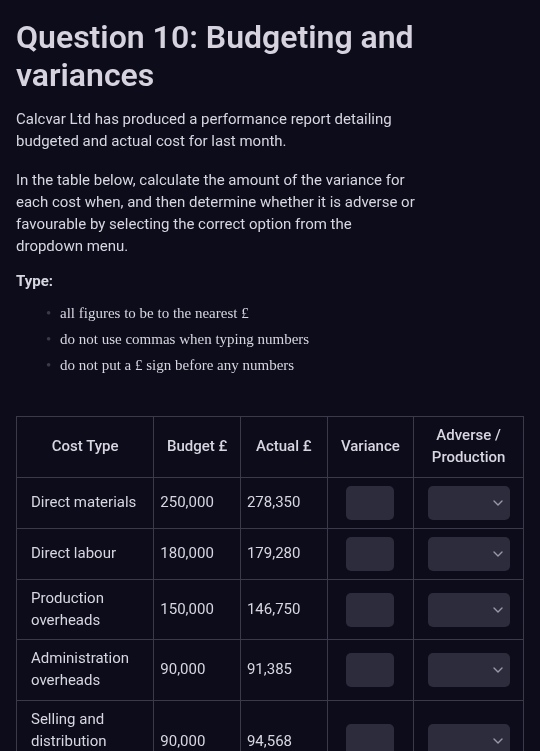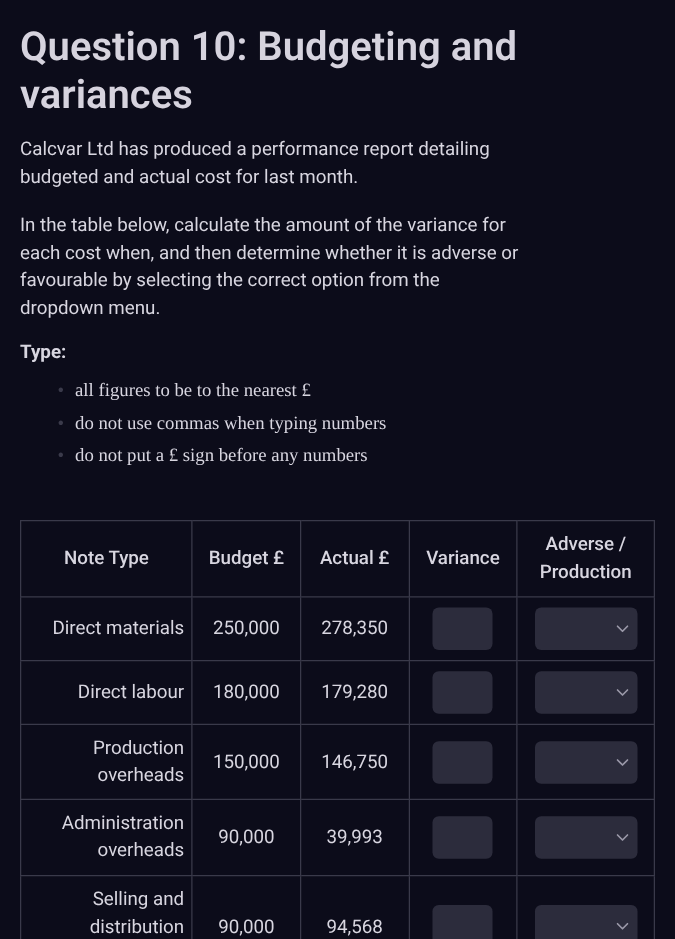--- a/index.html
+++ b/index.html
@@ -50,26 +50,25 @@
     padding: 8px 6px;
     vertical-align: middle;
   }
   table.cost-table th {
     text-align: center;
     font-weight: 500;
     color: #d8d6e0;
     font-size: 15px;
   }
   table.cost-table td.label-cell {
-    text-align: right;
+    text-align: left;
     padding-left: 14px;
     font-size: 15px;
   }
   table.cost-table td.num-cell {
-    text-align: center;
     font-size: 15px;
   }
   .col-type { width: 130px; }
   .col-budget { width: 82px; }
   .col-actual { width: 82px; }
   .col-variance { width: 82px; }
   .col-adv { width: 104px; }
 
   input.variance-input {
     width: 48px;
@@ -137,21 +136,21 @@
 <table class="cost-table">
   <colgroup>
     <col class="col-type">
       <col class="col-budget">
       <col class="col-actual">
       <col class="col-variance">
       <col class="col-adv">
   </colgroup>
   <thead>
     <tr>
-      <th>Note Type</th>
+      <th>Cost Type</th>
       <th>Budget £</th>
       <th>Actual £</th>
       <th>Variance</th>
       <th>Adverse / Production</th>
     </tr>
   </thead>
   <tbody>
     <tr>
       <td class="label-cell">Direct materials</td>
       <td class="num-cell">250,000</td>
@@ -202,21 +201,21 @@
             <svg width="10" height="6" viewBox="0 0 10 6">
                 <path d="M1 1 L5 5 L9 1" stroke="#9a98a8" stroke-width="1.4" fill="none" stroke-linecap="round" stroke-linejoin="round"></path>
               </svg>
           </span>
         </div>
       </td>
     </tr>
     <tr>
       <td class="label-cell">Administration overheads</td>
       <td class="num-cell">90,000</td>
-      <td class="num-cell">39,993</td>
+      <td class="num-cell">91,385</td>
       <td class="center">
         <input class="variance-input" type="text" value="" style="">
       </td>
       <td class="center">
         <div class="select-wrap">
           <select class="af-select"><option></option></select>
           <span class="chevron">
             <svg width="10" height="6" viewBox="0 0 10 6">
                 <path d="M1 1 L5 5 L9 1" stroke="#9a98a8" stroke-width="1.4" fill="none" stroke-linecap="round" stroke-linejoin="round"></path>
               </svg>

